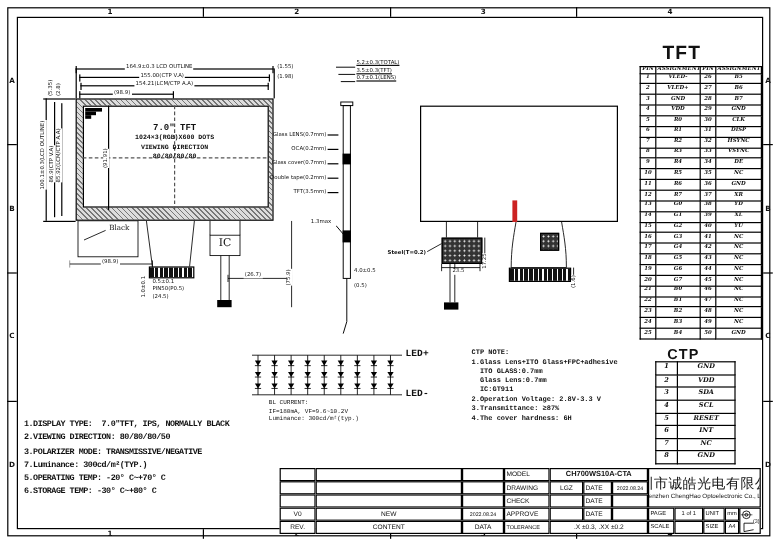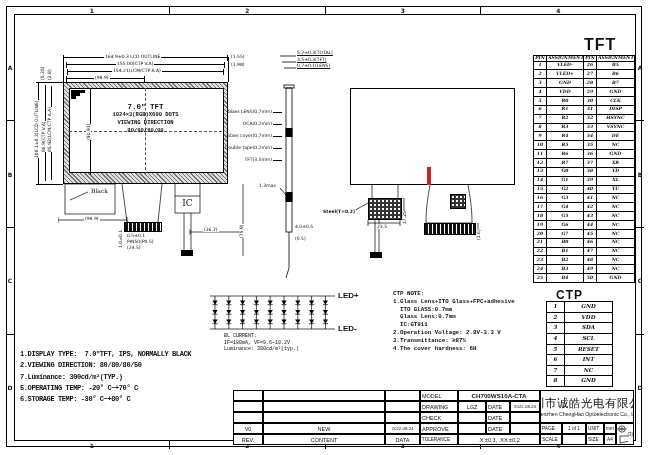--- a/index.html
+++ b/index.html
@@ -36,26 +36,26 @@
   .stripe-conn{background:repeating-linear-gradient(90deg,#111 0,#111 3px,#fff 3px,#fff 4px);border:0.5px solid #000;}
   .dotblock{background-color:#333;background-image:radial-gradient(circle,#fff 0.7px,rgba(0,0,0,0) 0.9px);background-size:4px 4px;border:0.5px solid #000;}
   .ic-box-label{font-family:"DejaVu Serif",serif;font-size:9px;text-align:center;}
   
   .layers{left:204px;top:109px;width:78px;font-size:4.5px;}
   .layers div{height:12px;text-align:right;white-space:nowrap;}
   .layers div::after{content:'';display:inline-block;width:9px;height:3px;border-bottom:0.5px solid #000;margin-left:1px;}
   .sidedims{left:297px;top:50px;font-size:4.5px;}
   .sidedims div{height:6.6px;white-space:nowrap;text-decoration:underline;}
   
-  .led-label{font-size:8px;font-weight:bold;font-family:Liberation Sans, sans-serif;}
+  .led-label{font-size:8px;font-weight:bold;font-family:Liberation Mono, monospace;}
   .bl-text{left:224px;top:333px;font-size:5px;font-family:"Liberation Mono",monospace;line-height:6.6px;white-space:pre;}
   .ctpnote{left:393px;top:290px;font-size:5.8px;font-weight:bold;font-family:"Liberation Mono",monospace;line-height:7.8px;white-space:pre;}
   .notes{left:20px;top:349px;font-size:7px;font-weight:bold;font-family:"Liberation Mono",monospace;line-height:11.3px;white-space:pre;letter-spacing:-0.4px;}
   
-  .tbl-title-big{font-family:"Liberation Sans",sans-serif;font-weight:bold;font-size:16px;letter-spacing:1px;margin-left:32px;}
+  .tbl-title-big{font-family:"Liberation Sans",sans-serif;font-weight:bold;font-size:16px;letter-spacing:1px;}
   .tbl-title-sm{font-family:"Liberation Sans",sans-serif;font-weight:bold;font-size:12px;letter-spacing:1px;}
   table.pins{border-collapse:collapse;table-layout:fixed;background:#fff;}
   table.pins th,table.pins td{border:0.5px solid #000;font-family:"DejaVu Serif",serif;font-style:italic;
      font-weight:bold;font-size:4.5px;line-height:1;padding:0 1px;text-align:center;overflow:hidden;white-space:nowrap;}
   table.tft{width:101px;height:228px;}
   table.ctp{width:66px;height:86px;}
   table.ctp td{font-size:5.5px;}
   
   .tb{position:absolute;border:1px solid #000;box-sizing:border-box;display:flex;align-items:center;
       font-size:5.5px;font-family:"Liberation Sans",sans-serif;padding:0 1px;overflow:hidden;white-space:nowrap;background:#fff;}
@@ -298,21 +298,21 @@
       <line x1="114.80000000000001" y1="23.2" x2="120" y2="23.2" stroke="#000" stroke-width="0.7"></line>
       <path d="M114.80000000000001,28.5 L120,28.5 L117.4,32.7 Z" fill="#000"></path>
       <line x1="114.80000000000001" y1="32.7" x2="120" y2="32.7" stroke="#000" stroke-width="0.7"></line>
     </svg>
   <div class="abs led-label" style="left:338px;top:291px;">LED+</div>
   <div class="abs led-label" style="left:338px;top:324px;">LED-</div>
   <div class="abs bl-text"><div>BL CURRENT:</div><div>IF=180mA, VF=9.6~10.2V</div><div>Luminance: 300cd/m²(typ.)</div></div>
 
   <div class="abs ctpnote"><div>CTP NOTE:</div><div>1.Glass Lens+ITO Glass+FPC+adhesive</div><div>  ITO GLASS:0.7mm</div><div>  Glass Lens:0.7mm</div><div>  IC:GT911</div><div>2.Operation Voltage: 2.8V-3.3 V</div><div>3.Transmittance: ≥87%</div><div>4.The cover hardness: 6H</div></div>
 
-  <div class="abs notes"><div>1.DISPLAY TYPE:  7.0"TFT, IPS, NORMALLY BLACK</div><div>2.VIEWING DIRECTION: 80/80/80/50</div><div>7.Luminance: 300cd/m²(TYP.)</div><div>5.OPERATING TEMP: -20° C~+70° C</div><div>6.STORAGE TEMP: -30° C~+80° C</div></div>
+  <div class="abs notes"><div>1.DISPLAY TYPE:  7.0"TFT, IPS, NORMALLY BLACK</div><div>2.VIEWING DIRECTION: 80/80/80/50</div><div>3.POLARIZER MODE: TRANSMISSIVE/NEGATIVE</div><div>7.Luminance: 300cd/m²(TYP.)</div><div>5.OPERATING TEMP: -20° C~+70° C</div><div>6.STORAGE TEMP: -30° C~+80° C</div></div>
 
   <div class="abs tbl-title-big" style="left:552px;top:36px;">TFT</div>
   <table class="pins tft abs" style="left:533px;top:55px;">
     <colgroup>
         <col style="width:13px">
         <col style="width:37px">
         <col style="width:13px">
         <col style="width:38px">
       </colgroup>
     <thead>

